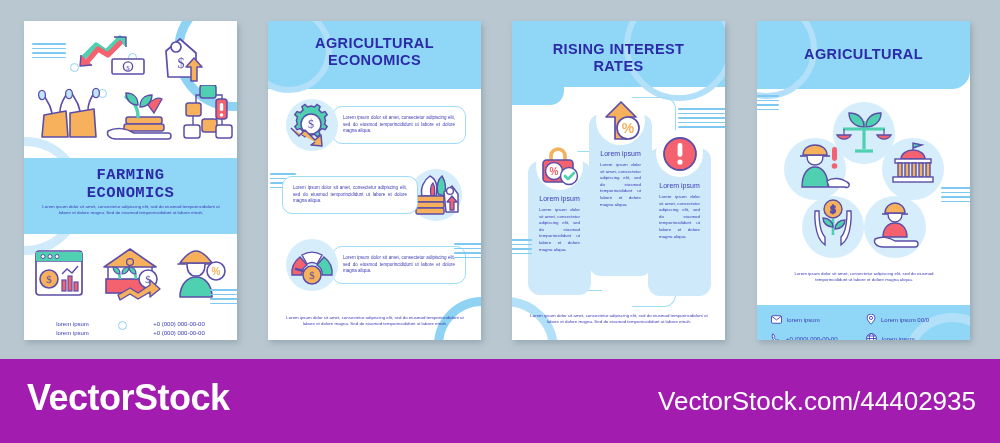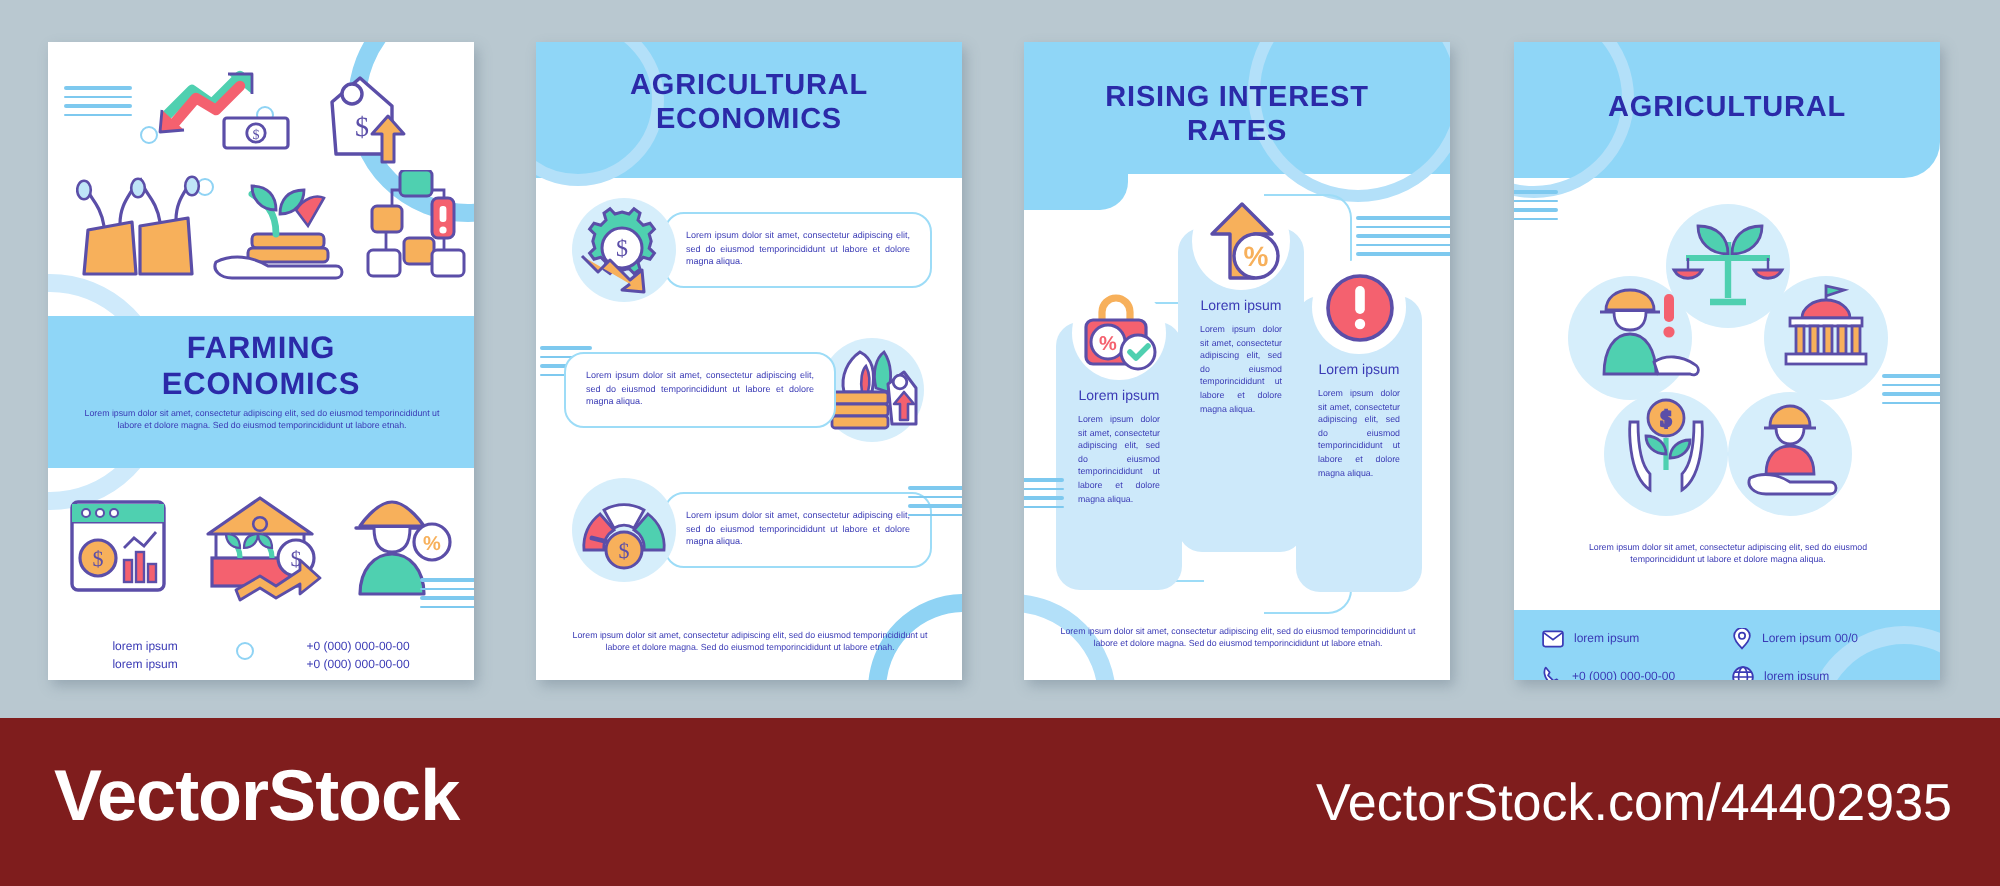--- a/index.html
+++ b/index.html
@@ -77,21 +77,21 @@
   #p4-band { top: 0; height: 68px; }
   #p4-title { position: absolute; left: 0; width: 100%; top: 25px; font-size: 14.5px; }
   #p4-diagram { position: absolute; top: 76px; left: 14px; width: 186px; height: 172px; }
   #p4-foot { position: absolute; left: 22px; width: 170px; top: 250px; font-size: 4.4px; }
   #p4-contactband { position: absolute; left: 0; top: 284px; width: 100%; height: 56px; background: #8fd6f7; }
   .p4-contact { position: absolute; top: 293px; left: 14px; width: 190px;
                 display: grid; grid-template-columns: 1fr 1fr; row-gap: 8px; color: #3a3ab5; font-size: 6px; }
   .p4-contact .ci { display: flex; align-items: center; gap: 5px; }
 
   
-  #wm { position: absolute; left: 0; top: 359px; width: 1000px; height: 84px; background: #7f1d1d; text-align: right; }
+  #wm { position: absolute; left: 0; top: 359px; width: 1000px; height: 84px; background: #a21caf; text-align: right; }
   #wm-logo { position: absolute; left: 27px; top: 18px; color: #fff; font-size: 36px; font-weight: bold; letter-spacing: -.5px; }
   #wm-url { position: absolute; right: 24px; top: 27px; color: #fff; font-size: 26px; }
 </style>
 </head>
 <body>
 
 <div class="sheet">
 
   <div class="panel" id="panel-1">
     <div class="arcband" style="left:-58px; top:116px; width:118px; height:118px; border-color:#cfeafb;"></div>
@@ -156,21 +156,21 @@
         <rect x="34" y="14" width="11" height="20" rx="3" fill="#f4616f" stroke="#5b4ea8" stroke-width="1.5"></rect>
         <circle cx="39.5" cy="30" r="1.8" fill="#fff"></circle>
         <rect x="37.8" y="18" width="3.4" height="8" rx="1.5" fill="#fff"></rect>
         <path d="M11 31 L11 42 M40 34 L40 42" fill="none" stroke="#5b4ea8" stroke-width="1.4"></path>
         <rect x="2" y="40" width="16" height="13" rx="2.5" fill="#fff" stroke="#5b4ea8" stroke-width="1.5"></rect>
         <rect x="20" y="34" width="15" height="13" rx="2.5" fill="#f7b05b" stroke="#5b4ea8" stroke-width="1.5"></rect>
         <rect x="34" y="40" width="16" height="13" rx="2.5" fill="#fff" stroke="#5b4ea8" stroke-width="1.5"></rect>
       </svg>
     </div>
 
-    <div class="ptitle" id="p1-title" style="white-space:pre-line;">FARMING
+    <div class="ptitle" id="p1-title" style="white-space:pre-line;font-family:Liberation Mono, monospace;">FARMING
 ECONOMICS</div>
     <div class="blurb" id="p1-blurb">Lorem ipsum dolor sit amet, consectetur adipiscing elit, sed do eiusmod temporincididunt ut labore et dolore magna. Sed do eiusmod temporincididunt ut labore etnah.</div>
 
     <div class="p1-icons-bot">
 
       <svg width="52" height="50" viewBox="0 0 52 50" style="position:absolute;left:0px;top:2px;">
         <rect x="2" y="2" width="46" height="44" rx="3" fill="#fff" stroke="#5b4ea8" stroke-width="1.7"></rect>
         <path d="M2 12 L48 12" stroke="#5b4ea8" stroke-width="1.5"></path>
         <rect x="2" y="3" width="46" height="9" fill="#4fd0b0"></rect>
         <circle cx="9" cy="7.5" r="2" fill="#fff" stroke="#5b4ea8" stroke-width="1"></circle>

